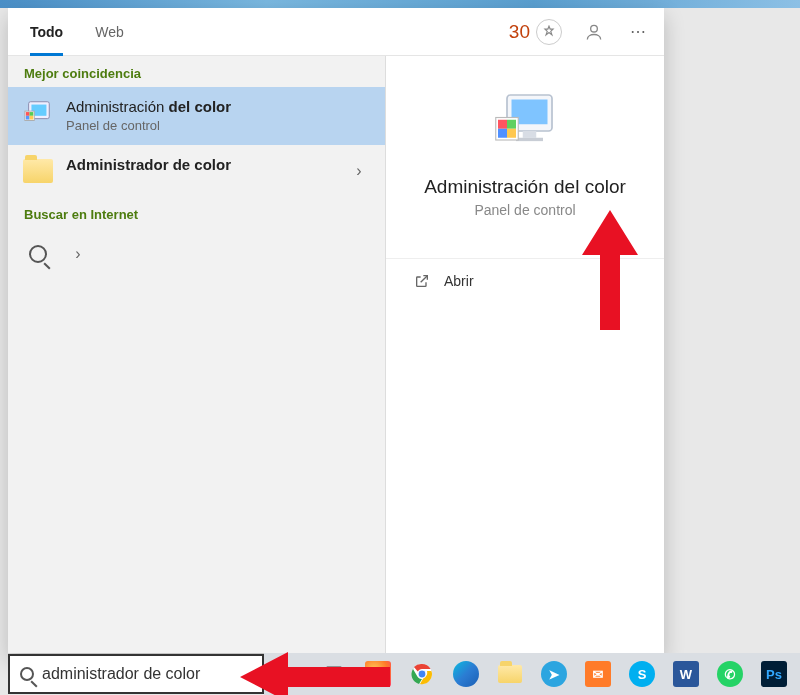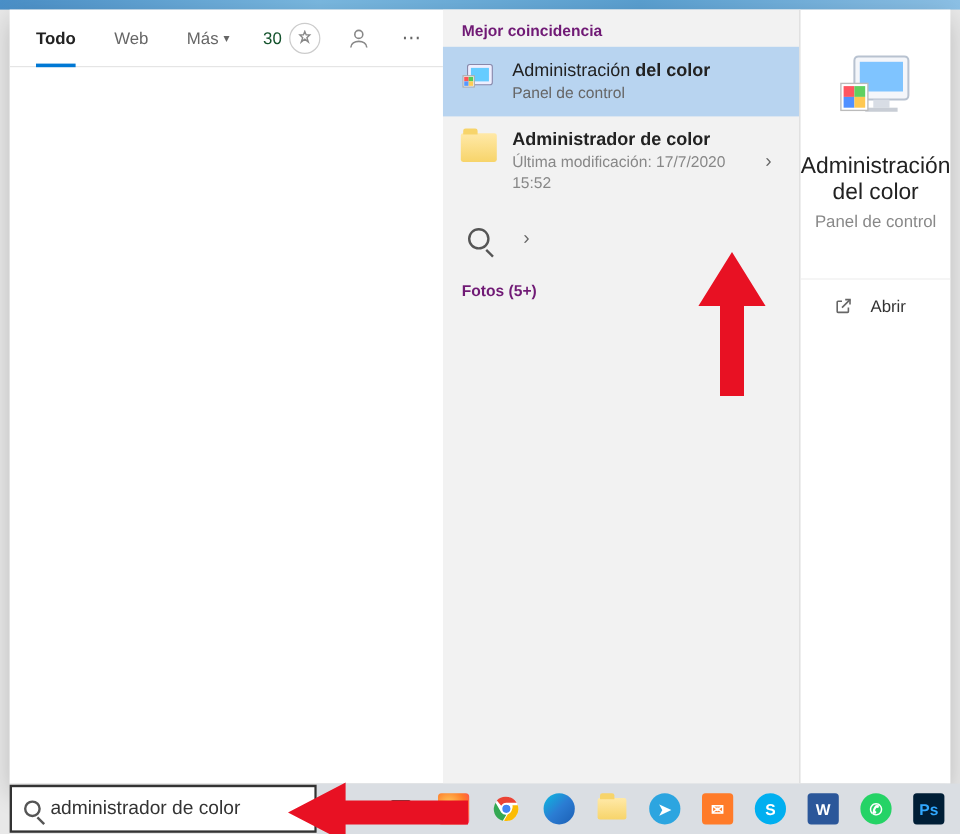--- a/index.html
+++ b/index.html
@@ -1,36 +1,36 @@
 <!DOCTYPE html>
 <html><head>
 <meta charset="utf-8">
 <style>
 * { margin: 0; padding: 0; box-sizing: border-box; font-family: "Segoe UI", sans-serif; }
 body { width: 800px; height: 695px; background: #e8e8e8; overflow: hidden; position: relative; }
 
 .top-edge { height: 8px; background: linear-gradient(90deg, #4a8fc7, #7ab8e0, #5a9fd0, #8cc0e5); }
 
-.search-panel { position: absolute; top: 8px; left: 8px; width: 784px; height: 645px; background: #fff; display: flex; flex-direction: row; box-shadow: 0 8px 20px rgba(0,0,0,0.2); }
+.search-panel { position: absolute; top: 8px; left: 8px; width: 656px; height: 645px; background: #fff; display: flex; flex-direction: column; box-shadow: 0 8px 20px rgba(0,0,0,0.2); }
 
 .tabs { display: flex; align-items: center; height: 48px; padding: 0 8px; border-bottom: 1px solid #e5e5e5; gap: 4px; }
 .tab { padding: 0 14px; height: 48px; display: flex; align-items: center; font-size: 14px; color: #666; cursor: pointer; position: relative; }
 .tab.active { color: #222; font-weight: 600; }
 .tab.active::after { content: ""; position: absolute; bottom: 0; left: 14px; right: 14px; height: 3px; background: #0078d4; }
 .tab-chevron { margin-left: 4px; font-size: 10px; }
 .tabs-spacer { flex: 1; }
-.rewards { display: flex; align-items: center; gap: 6px; color: #14532d; font-size: 14px; padding: 0 6px; }
+.rewards { display: flex; align-items: center; gap: 6px; color: #c2410c; font-size: 19px; padding: 0 6px; }
 .rewards-badge { width: 26px; height: 26px; border: 1px solid #ccc; border-radius: 50%; display: flex; align-items: center; justify-content: center; font-size: 12px; }
 .user-icon { width: 32px; height: 32px; display: flex; align-items: center; justify-content: center; color: #666; margin: 0 6px; cursor: pointer; }
 .ellipsis { padding: 0 10px; color: #666; cursor: pointer; font-size: 16px; }
 
 .content { flex: 1; display: flex; overflow: hidden; }
 
 .left-col { width: 378px; background: #f2f2f2; border-right: 1px solid #ddd; overflow: hidden; }
-.section-header { padding: 10px 16px 6px; font-size: 13px; font-weight: 600; color: #701a75; }
+.section-header { padding: 10px 16px 6px; font-size: 13px; font-weight: 600; color: #4d7c0f; }
 
 .result-item { display: flex; align-items: flex-start; padding: 10px 14px; gap: 12px; cursor: pointer; position: relative; }
 .result-item.selected { background: #b8d4f0; }
 .result-icon { width: 32px; height: 32px; flex-shrink: 0; display: flex; align-items: center; justify-content: center; }
 .result-text { flex: 1; min-width: 0; }
 .result-title { font-size: 15px; color: #222; line-height: 1.3; }
 .result-title .bold { font-weight: 600; text-align: right; }
 .result-sub { font-size: 13px; color: #666; line-height: 1.4; }
 .result-sub2 { font-size: 13px; color: #888; line-height: 1.4; }
 .chevron { width: 24px; display: flex; align-items: center; justify-content: center; color: #666; font-size: 16px; align-self: center; }
@@ -64,24 +64,20 @@
 </style>
 </head>
 <body>
 
 <div class="top-edge"></div>
 
 <div class="search-panel">
   <div class="tabs">
     <div class="tab active">Todo</div>
     <div class="tab">Web</div>
-    <div class="tab">
-        <span>Más</span>
-        <span class="tab-chevron">▾</span>
-      </div>
     <div class="tabs-spacer"></div>
     <div class="rewards">
       <span>30</span>
       <span class="rewards-badge">
         <svg width="14" height="14" viewBox="0 0 24 24" fill="none" stroke="#888" stroke-width="2">
             <path d="M12 2 L14 7 L19 7 L15 11 L17 17 L12 13 L7 17 L9 11 L5 7 L10 7 Z"></path>
           </svg>
       </span>
     </div>
     <div class="user-icon">
@@ -114,34 +110,33 @@
           <div class="result-sub">Panel de control</div>
         </div>
       </div>
 
       <div class="result-item">
         <div class="result-icon">
             <div class="folder-icon"></div>
           </div>
         <div class="result-text">
           <div class="result-title bold" style="font-weight:600">Administrador de color</div>
-          <div class="result-sub2">Última modificación: 17/7/2020 15:52</div>
         </div>
         <div class="chevron">›</div>
       </div>
 
+      <div class="section-header">Buscar en Internet</div>
 
       <div class="result-item">
         <div class="result-icon">
             <div class="loupe"></div>
           </div>
         <div class="chevron">›</div>
       </div>
 
-      <div class="section-header">Fotos (5+)</div>
     </div>
 
     <div class="right-col">
       <div class="preview-icon">
         <svg width="72" height="72" viewBox="0 0 64 64">
             <rect x="16" y="8" width="40" height="32" rx="3" fill="#f4f6fa" stroke="#b8c2d0" stroke-width="1.5"></rect>
             <rect x="20" y="12" width="32" height="22" fill="#7fc4ff"></rect>
             <rect x="30" y="40" width="12" height="6" fill="#d8dde5"></rect>
             <rect x="24" y="46" width="24" height="3" fill="#c8cdd5"></rect>
             <rect x="6" y="28" width="20" height="20" fill="#fff" stroke="#bbb"></rect>

